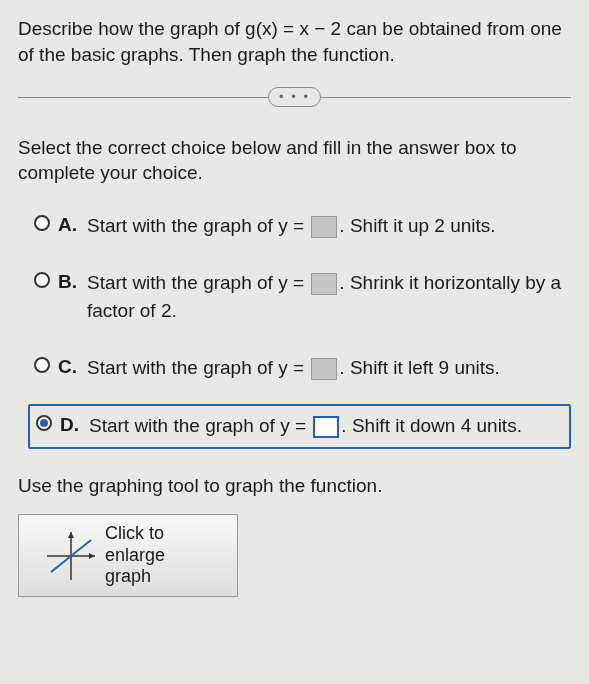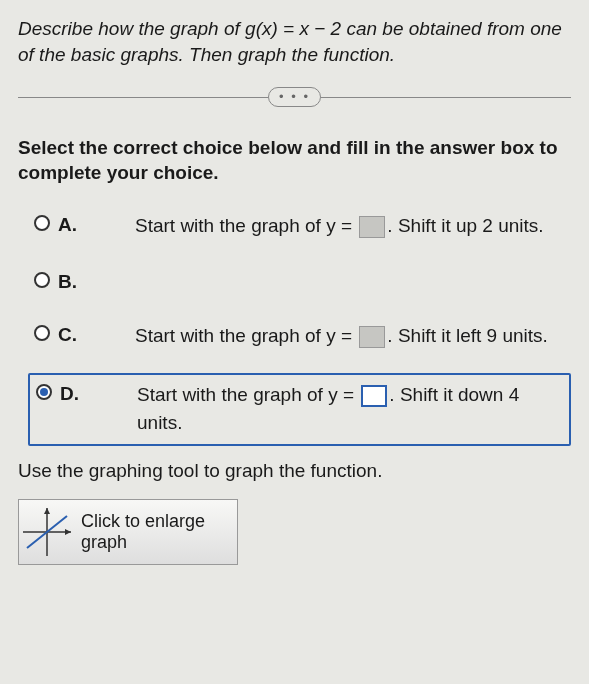--- a/index.html
+++ b/index.html
@@ -7,36 +7,36 @@
       width: 589px;
       height: 684px;
       font-family: Arial, sans-serif;
       background: #e8e8e4;
       color: #1a1a1a;
       padding: 16px 18px;
       font-size: 19px;
       line-height: 1.35;
       overflow: hidden;
     }
-    .question-text { margin-bottom: 20px; font-style: italic; }
+    .question-text { margin-bottom: 20px; }
     .divider-wrap {
       display: flex; align-items: center;
       margin: 10px 0 28px 0;
     }
     .divider-line { flex: 1; height: 1px; background: #888; }
     .divider-pill {
       border: 1px solid #888;
       border-radius: 10px;
       padding: 0 10px;
       font-size: 13px;
       color: #666;
       background: #e8e8e4;
       letter-spacing: 2px;
     }
-    .instruction { margin-bottom: 20px; font-weight: bold; }
+    .instruction { margin-bottom: 20px; }
     .choices { margin-left: 10px; }
     .choice {
       display: flex; align-items: flex-start;
       margin-bottom: 16px;
       padding: 6px 6px;
     }
     .choice.selected {
       border: 2px solid #2a5fb0;
       border-radius: 2px;
       margin-bottom: 12px;
@@ -57,37 +57,37 @@
       inset: 2px;
       background: #2a5fb0;
       border-radius: 50%;
     }
     .choice-letter {
       font-weight: bold;
       margin-right: 10px;
       flex-shrink: 0;
       white-space: nowrap;
     }
-    .choice-text { flex: 1; line-height: 1.5; margin-left: 48px; }
+    .choice-text { flex: 1; line-height: 1.5; }
     .blank {
       display: inline-block;
       width: 26px; height: 22px;
       background: #c6c6c2;
       border: 1px solid #999;
       vertical-align: middle;
       margin: 0 2px;
     }
     .blank.active { border: 2px solid #2a5fb0; background: #fff; }
-    .post-choice { margin-top: 12px; margin-bottom: 16px; }
+    .post-choice { margin-top: 24px; margin-bottom: 16px; }
     .graph-button {
       display: flex; align-items: center;
       border: 1px solid #999;
       background: linear-gradient(#f8f8f6, #dedede);
       width: 220px;
-      padding: 8px 4px;
+      padding: 8px 28px;
       gap: 10px;
       cursor: pointer;
     }
     .graph-thumb {
       width: 48px; height: 48px;
       position: relative;
       flex-shrink: 0;
     }
     .graph-thumb svg { width: 100%; height: 100%; }
     .graph-label { font-size: 18px; line-height: 1.2; }
@@ -112,20 +112,24 @@
     <span class="choice-letter">A.</span>
     <span class="choice-text">
       <span>Start with the graph of y =</span>
       <span class="blank"></span><span>. Shift it up 2 units.</span>
     </span>
   </div>
 
   <div class="choice">
     <span class="radio"></span>
     <span class="choice-letter">B.</span>
+    <span class="choice-text">
+      <span>Start with the graph of y =</span>
+      <span class="blank"></span><span>. Shrink it horizontally by a factor of 2.</span>
+    </span>
   </div>
 
   <div class="choice">
     <span class="radio"></span>
     <span class="choice-letter">C.</span>
     <span class="choice-text">
       <span>Start with the graph of y =</span>
       <span class="blank"></span><span>. Shift it left 9 units.</span>
     </span>
   </div>

